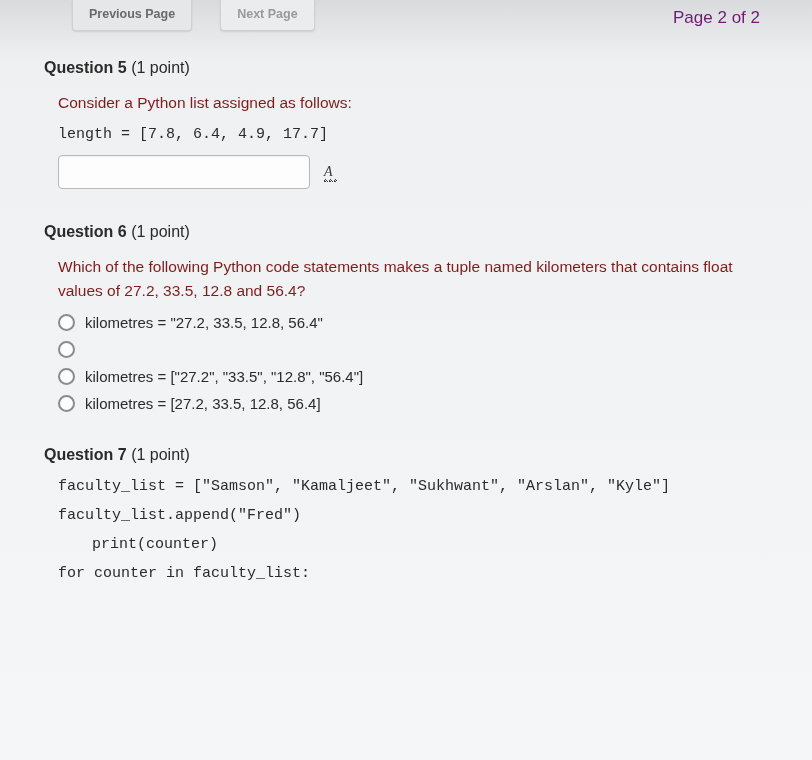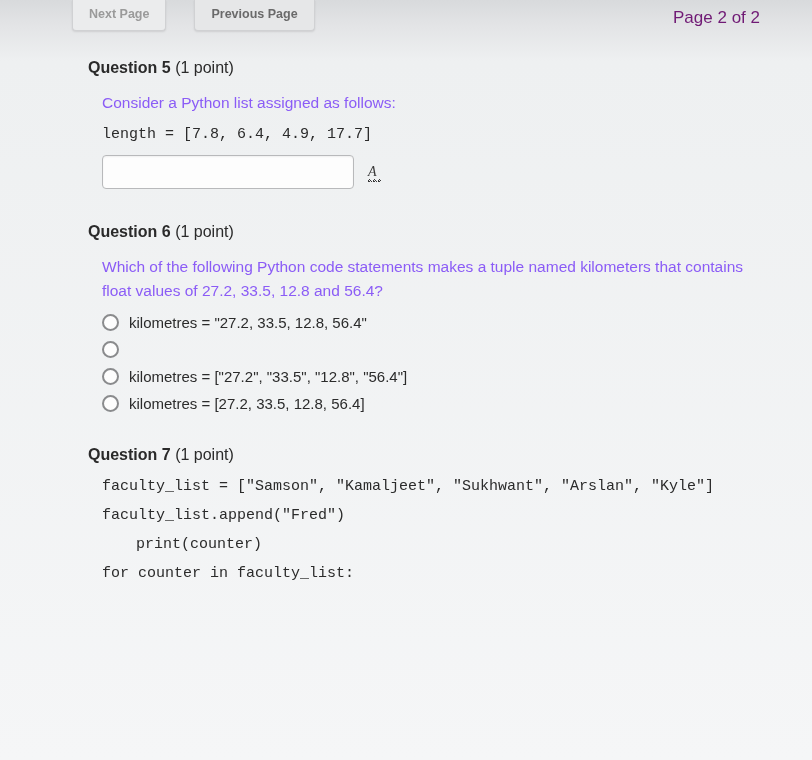--- a/index.html
+++ b/index.html
@@ -39,21 +39,21 @@
       background: #ebeced;
       cursor: default;
     }
     .page-indicator {
       margin-left: auto;
       font-size: 17px;
       color: #701a75;
       padding-top: 8px;
     }
     .content {
-      padding: 28px 60px 0 88px;
+      padding: 28px 60px 0 44px;
     }
     .question {
       margin-bottom: 34px;
     }
     .q-header {
       font-size: 16px;
       margin-bottom: 14px;
     }
     .q-header .q-title {
       font-weight: 700;
@@ -61,21 +61,21 @@
     .q-header .q-points {
       font-weight: 400;
     }
     .q-body {
       padding-left: 14px;
     }
     .q-text {
       font-size: 15.5px;
       line-height: 1.5;
       margin-bottom: 12px;
-      color: #8b5cf6;
+      color: #7f1d1d;
     }
     .code-line {
       font-family: "Courier New", Courier, monospace;
       font-size: 15px;
       margin-bottom: 12px;
       color: #2b2b2b;
       word-wrap: break-word;
     }
     .code-line.indent {
       padding-left: 34px;
@@ -136,22 +136,22 @@
     }
     .option-label {
       font-size: 15px;
       color: #2b2b2b;
     }
   </style>
 </head>
 <body>
 
 <div class="top-controls">
+  <div class="nav-btn">Previous Page</div>
   <div class="nav-btn next">Next Page</div>
-  <div class="nav-btn">Previous Page</div>
   <div class="page-indicator">Page 2 of 2</div>
 </div>
 
 <div class="content">
 
   <div class="question">
     <div class="q-header">
       <span class="q-title">Question 5</span><span class="q-points"> (1 point)</span>
     </div>
     <div class="q-body">

